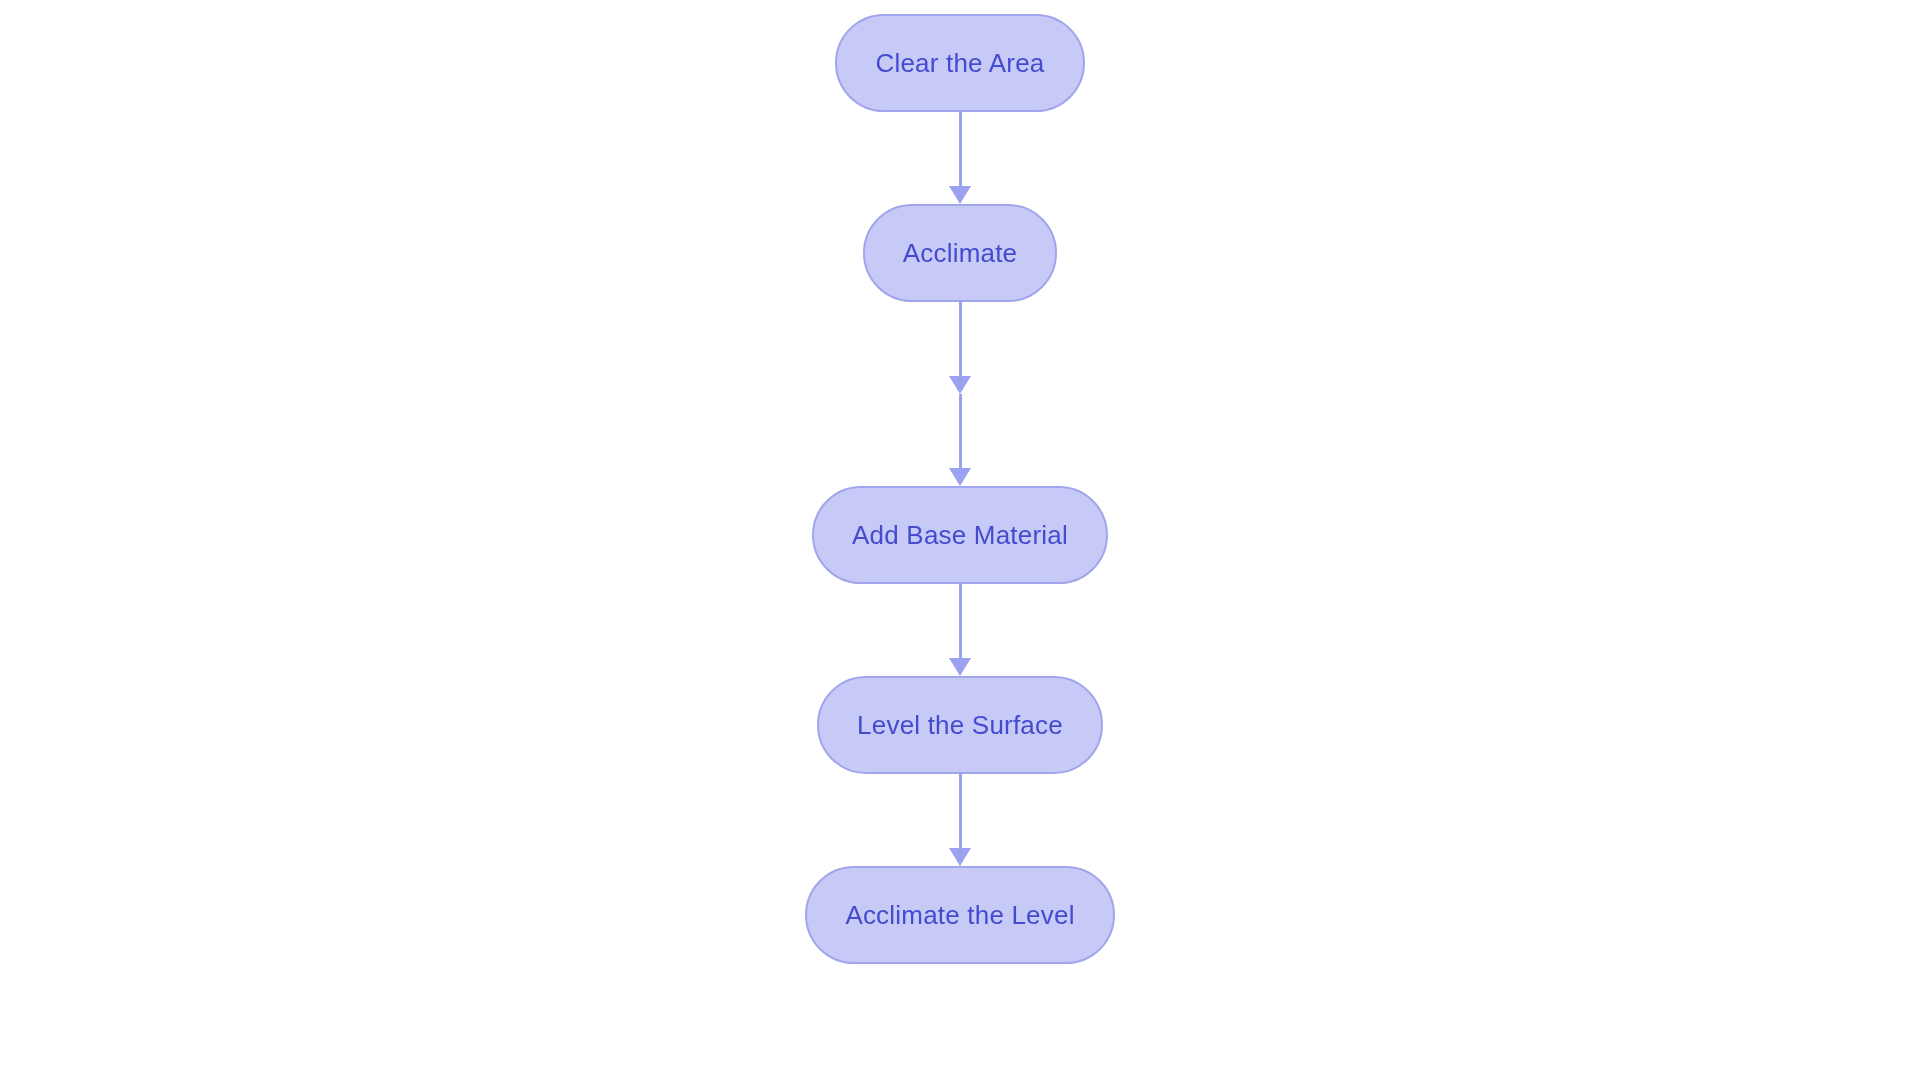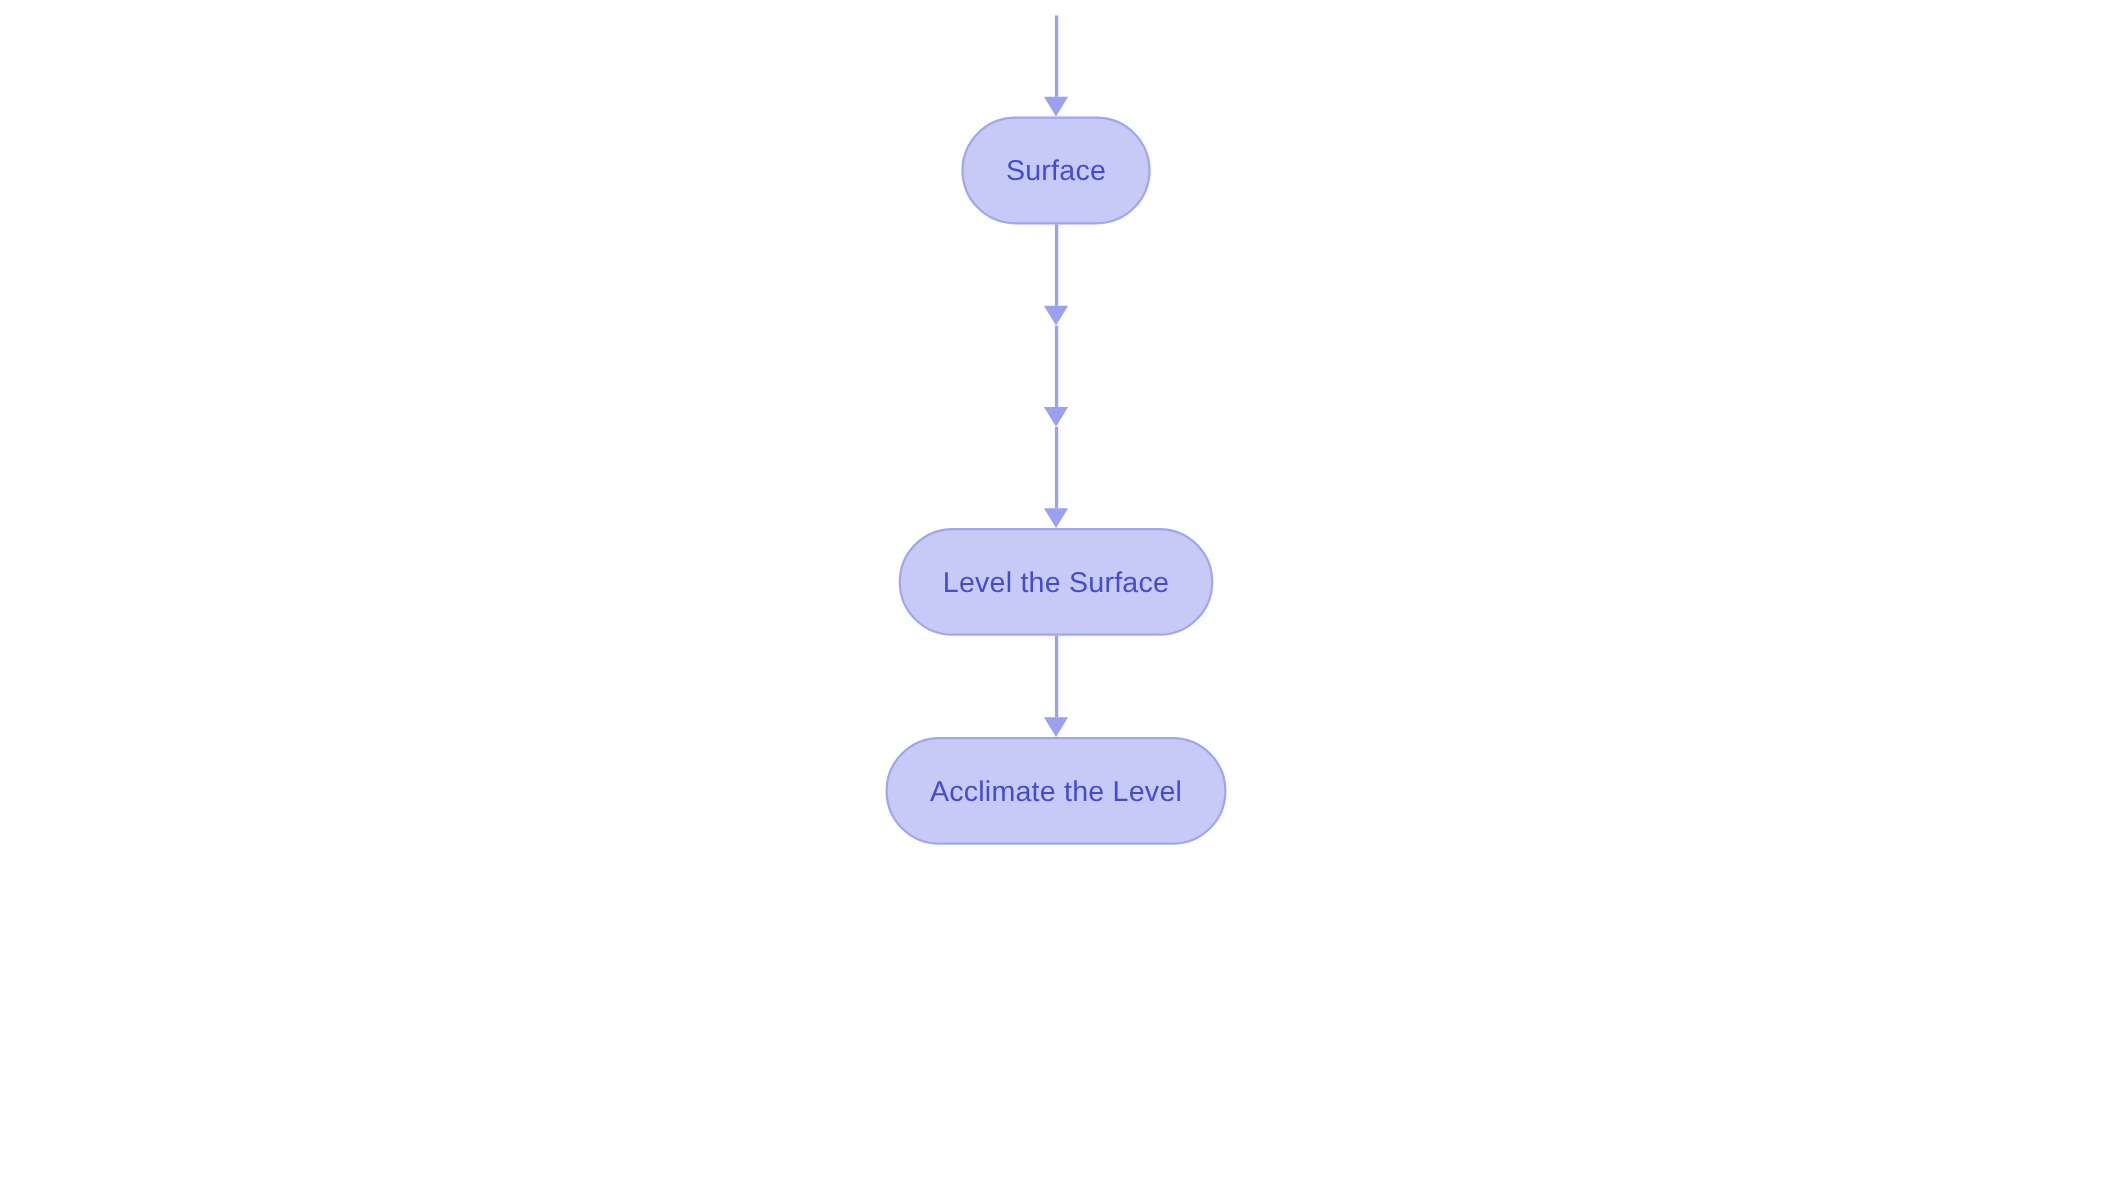--- a/index.html
+++ b/index.html
@@ -56,39 +56,41 @@
     border-left: 11px solid transparent;
     border-right: 11px solid transparent;
     border-top: 18px solid var(--arrow, #99a1f0);
   }
 </style>
 </head>
 <body>
 
 <div class="canvas">
 
+  <div class="node">Clear the Area</div>
 
   <div class="connector">
     <div class="arrow-line"></div>
     <div class="arrow-head"></div>
   </div>
 
-  <div class="node">Surface</div>
+  <div class="node">Acclimate</div>
 
   <div class="connector">
     <div class="arrow-line"></div>
     <div class="arrow-head"></div>
   </div>
 
 
   <div class="connector">
     <div class="arrow-line"></div>
     <div class="arrow-head"></div>
   </div>
 
+  <div class="node">Add Base Material</div>
 
   <div class="connector">
     <div class="arrow-line"></div>
     <div class="arrow-head"></div>
   </div>
 
   <div class="node">Level the Surface</div>
 
   <div class="connector">
     <div class="arrow-line"></div>

